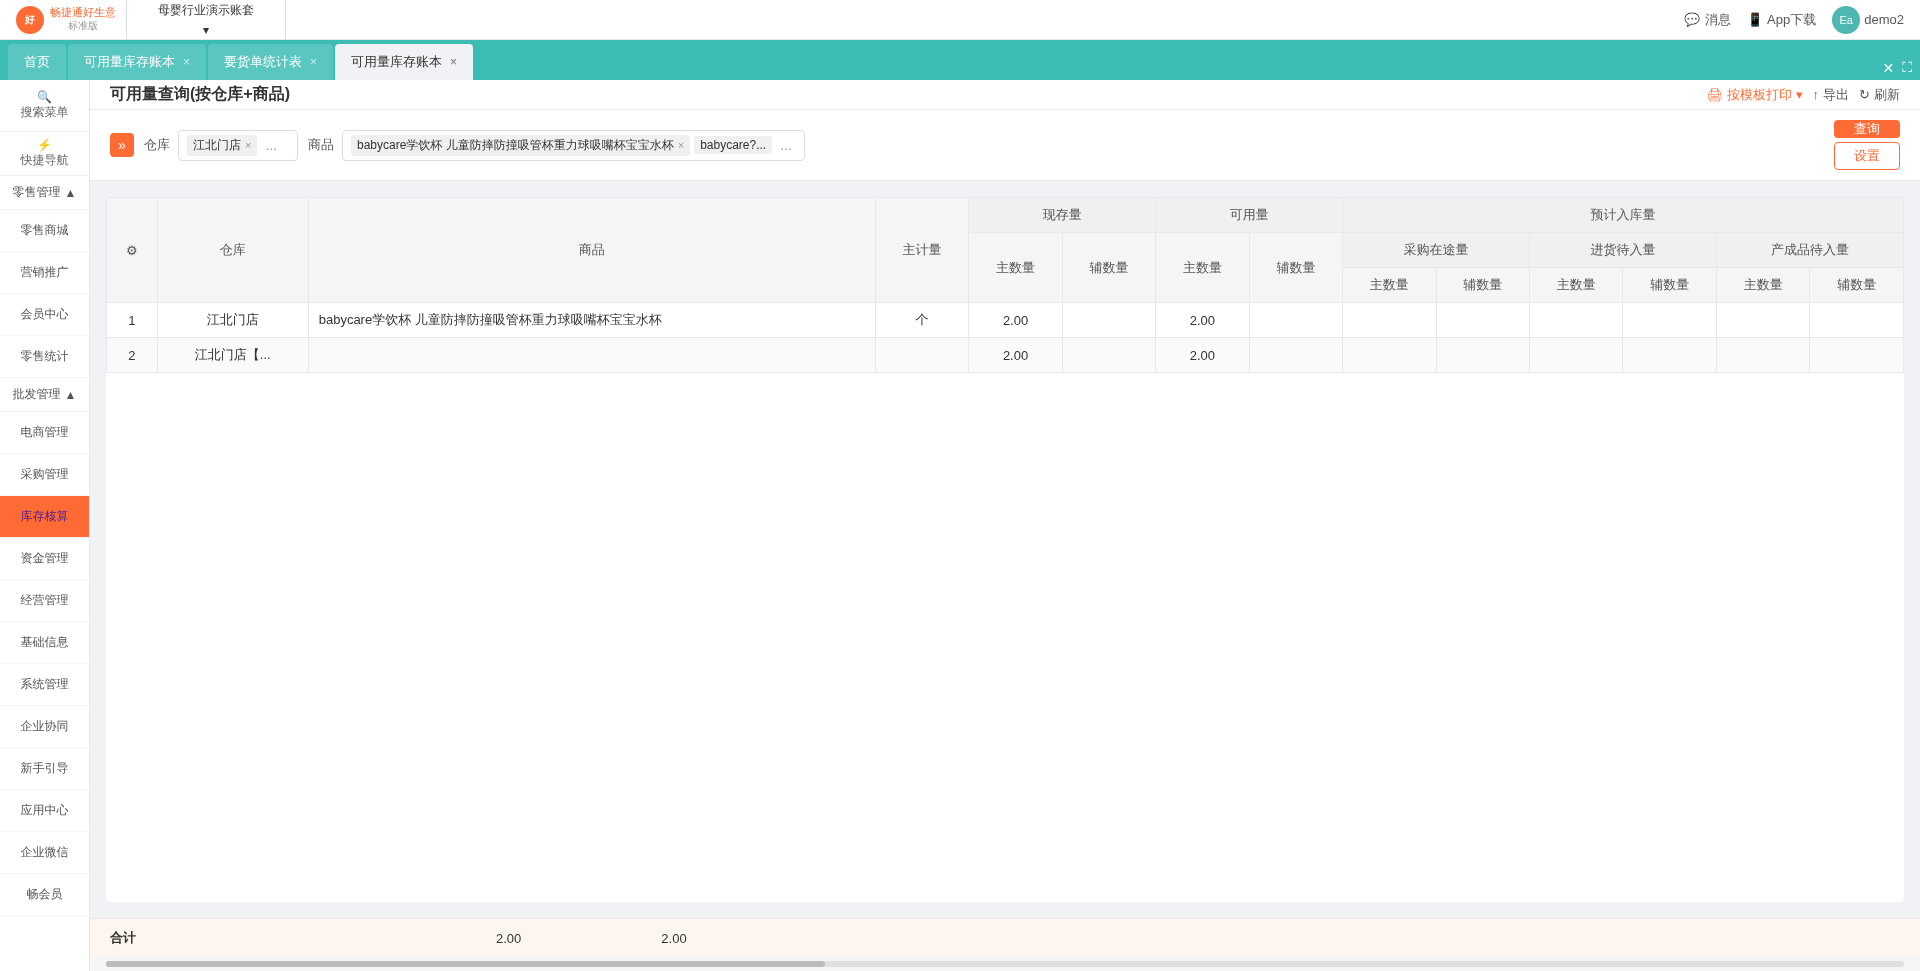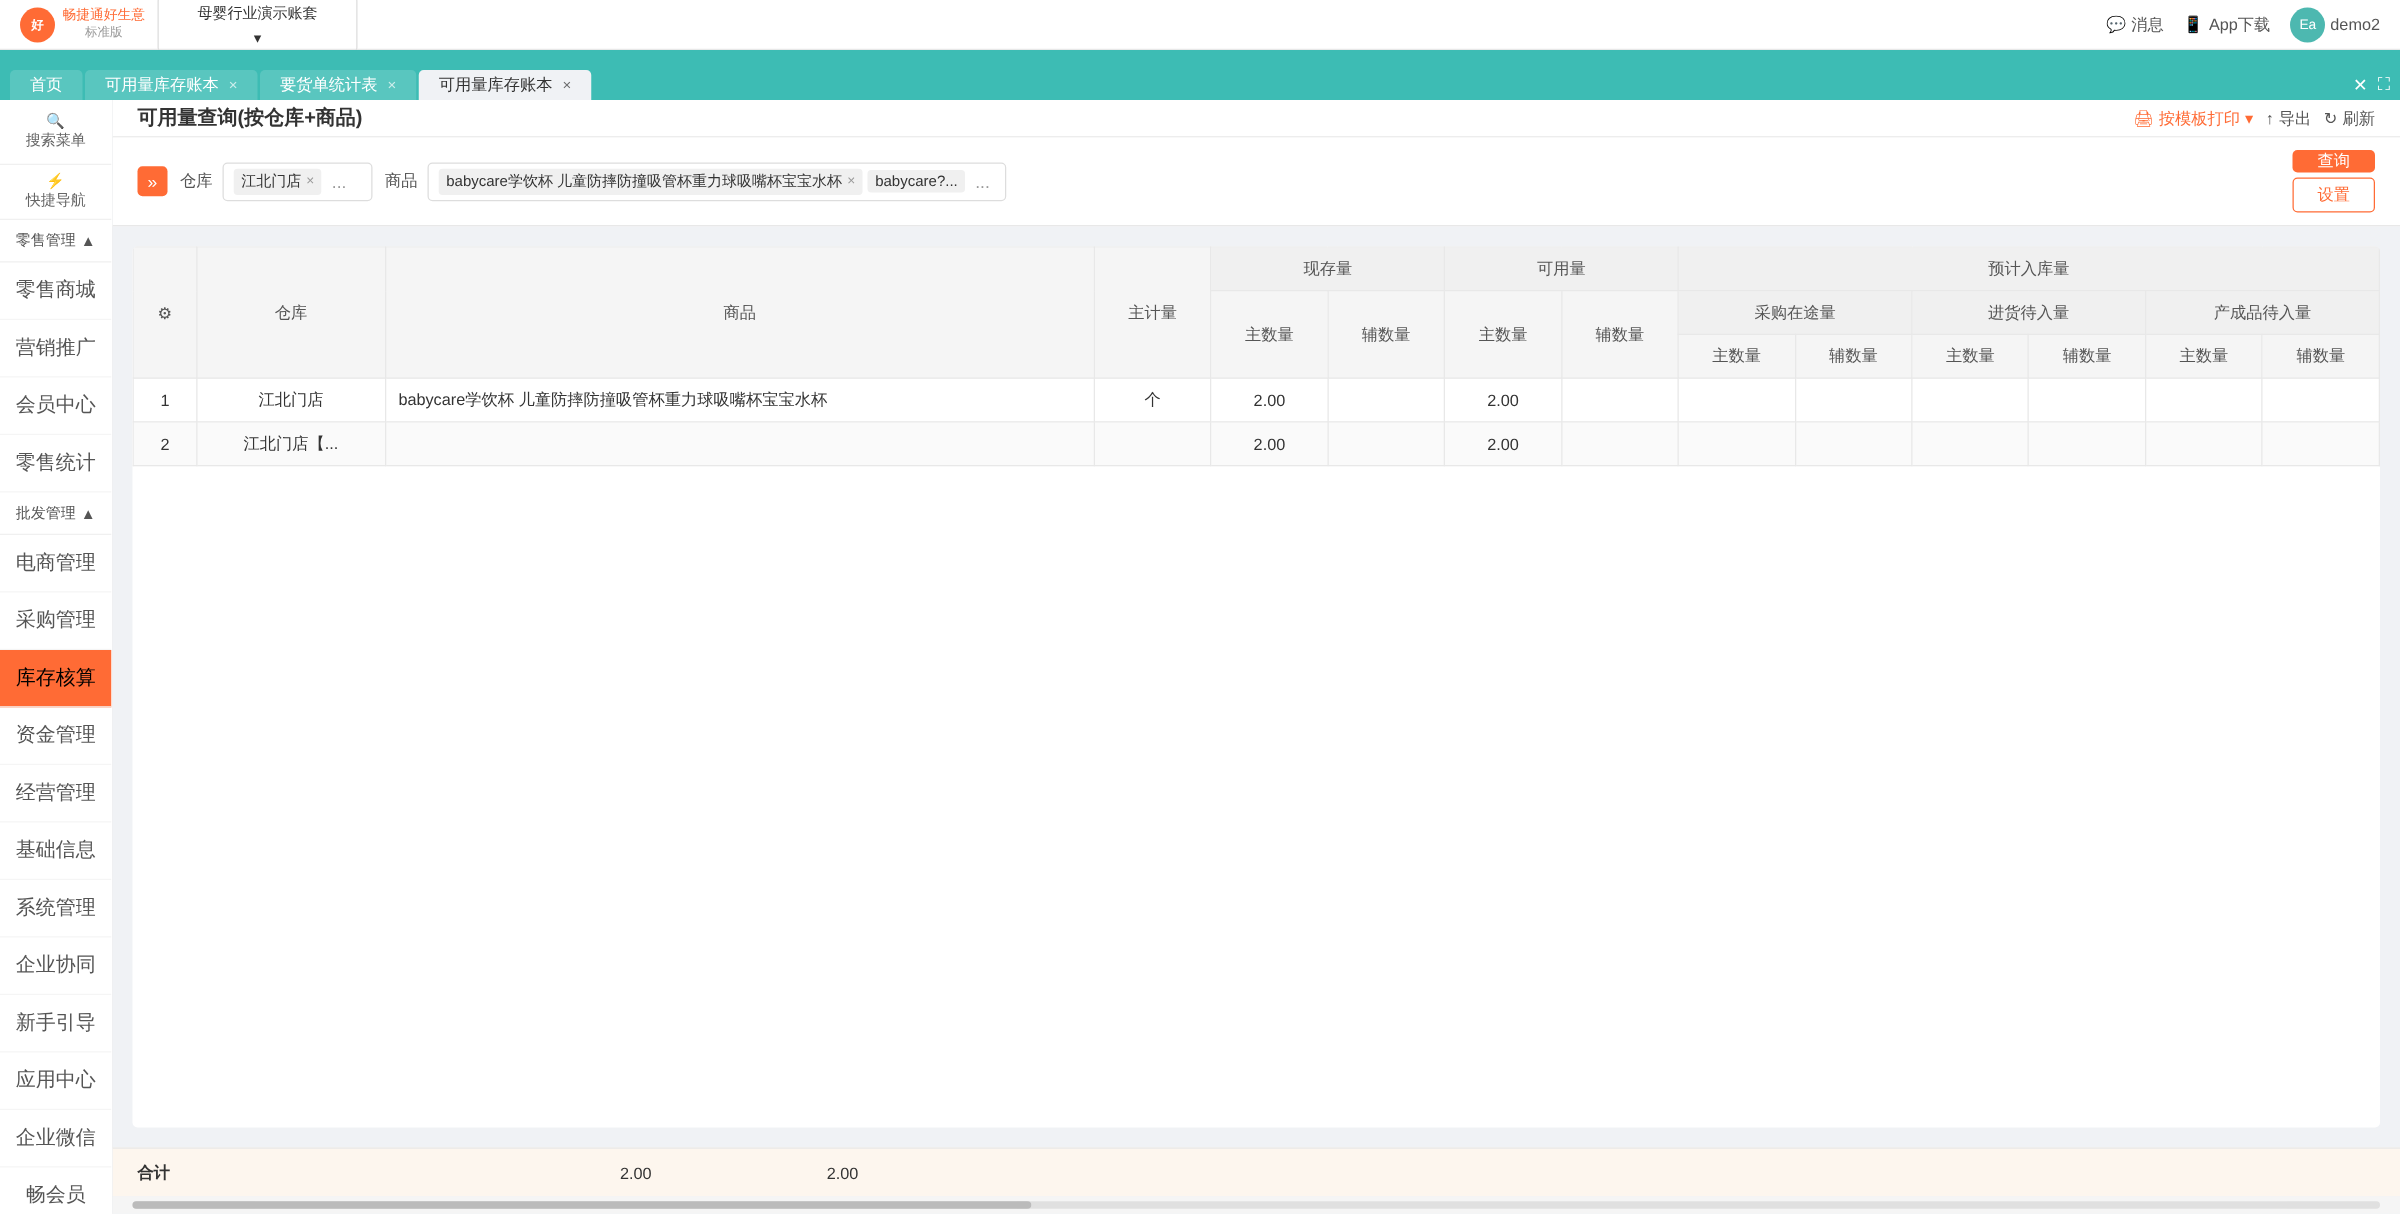--- a/index.html
+++ b/index.html
@@ -30,21 +30,21 @@
     .tabbar {
       background: #3dbcb4;
       height: 40px;
       display: flex;
       align-items: flex-end;
       padding: 0 8px;
       flex-shrink: 0;
       position: relative;
     }
     .tab {
-      height: 24px;
+      height: 36px;
       padding: 0 16px;
       display: flex;
       align-items: center;
       gap: 8px;
       font-size: 13px;
       cursor: pointer;
       border-radius: 4px 4px 0 0;
       background: rgba(255,255,255,0.15);
       color: white;
       margin-right: 2px;
@@ -67,30 +67,30 @@
       display: flex;
       flex-direction: column;
       overflow-y: auto;
       flex-shrink: 0;
     }
     .sidebar-search { padding: 10px 8px; font-size: 12px; color: #666; cursor: pointer; text-align: center; border-bottom: 1px solid #f0f0f0; }
     .sidebar-nav { padding: 6px 8px; font-size: 12px; color: #666; cursor: pointer; text-align: center; border-bottom: 1px solid #f0f0f0; }
     .sidebar-item {
       padding: 12px 0;
       text-align: center;
-      font-size: 16px;
+      font-size: 12px;
       color: #555;
       cursor: pointer;
       border-bottom: 1px solid #f5f5f5;
       display: flex;
       flex-direction: column;
       align-items: center;
       gap: 3px;
     }
-    .sidebar-item.active { background: #ff6b35; color: #000000; }
+    .sidebar-item.active { background: #ff6b35; color: #4c1d95; }
     .sidebar-section-header {
       padding: 8px 4px;
       text-align: center;
       font-size: 12px;
       color: #555;
       cursor: pointer;
       display: flex;
       align-items: center;
       justify-content: center;
       gap: 4px;

